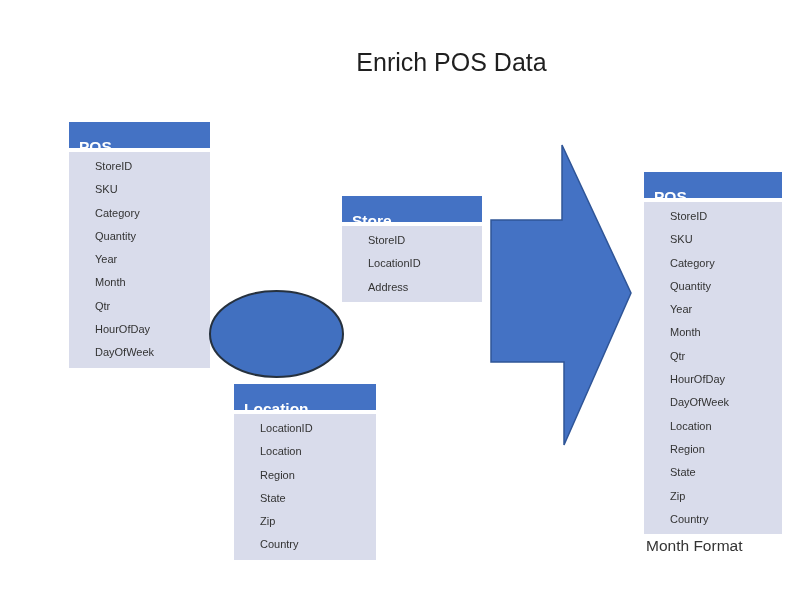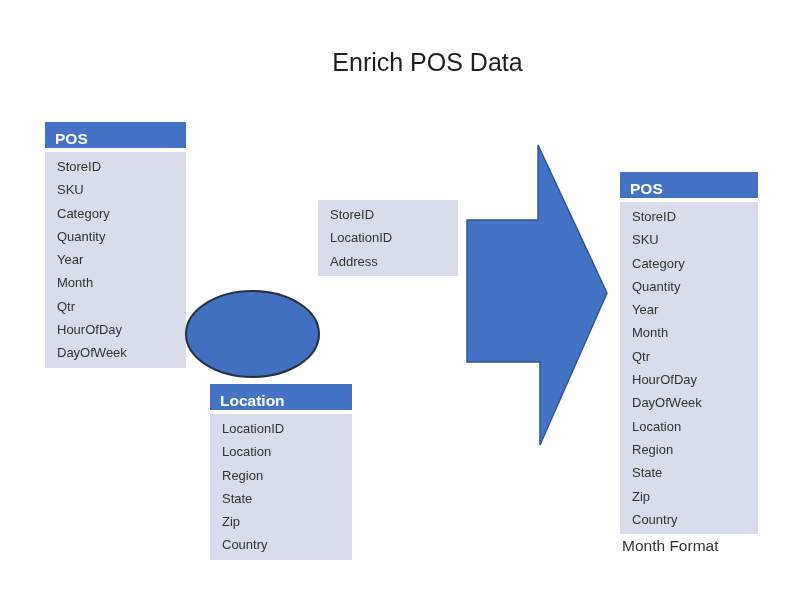--- a/index.html
+++ b/index.html
@@ -2,42 +2,42 @@
 <html style="--color-canvas: #FFFFFF; --color-header-blue: #4472C4; --color-header-text: #FFFFFF; --color-body-fill: #D9DCEB; --color-field-text: #333333; --color-title-text: #1F1F1F; --color-arrow-fill: #4472C4; --color-arrow-border: #2F5597; --color-ellipse-fill: #4170C0; --color-ellipse-border: #26313E;"><head>
 <meta charset="utf-8">
 <style>
   html, body { margin: 0; padding: 0; }
   body {
     width: 810px; height: 592px;
     background: var(--color-canvas, #fff);
     font-family: "Liberation Sans", sans-serif;
     position: relative; overflow: hidden;
   }
-  .canvas { position: absolute; inset: 0; width: 722px; height: 592px; }
+  .canvas { position: absolute; inset: 0; width: 722px; height: 592px; margin-left: 24px; }
 
   .page-title {
     position: absolute; left: 100px; top: 46px; width: 655px;
     text-align: center; font-size: 25px; line-height: 32px;
     color: var(--color-title-text, #1f1f1f);
   }
 
   .dtable { position: absolute; }
   .dtable-header {
     background: var(--color-header-blue, #4472C4);
     color: var(--color-header-text, #fff);
     font-weight: 700; font-size: 15.5px;
-    height: 26px; line-height: 26px; padding: 4px 10px;
+    height: 26px; line-height: 26px; padding: 12px 10px;
     box-sizing: border-box;
   }
   .dtable-body {
     background: var(--color-body-fill, #D9DCEB);
     margin-top: 4px; padding: 3px 0;
   }
   .field-row {
-    font-size: 13px; line-height: 23.3px; padding: 0 12px;
+    font-size: 11px; line-height: 23.3px; padding: 0 26px;
     color: var(--color-field-text, #333);
     white-space: nowrap;
   }
 
   .svg-abs { position: absolute; display: block; }
   .arrow-shape polygon {
     fill: var(--color-arrow-fill, #4472C4);
     stroke: var(--color-arrow-border, #2F5597);
     stroke-width: 1.5;
   }
@@ -81,20 +81,23 @@
         <div class="field-row">Quantity</div>
         <div class="field-row">Year</div>
         <div class="field-row">Month</div>
         <div class="field-row">Qtr</div>
         <div class="field-row">HourOfDay</div>
         <div class="field-row">DayOfWeek</div>
       </div>
   </div>
 
   <div class="dtable t-store">
+    <div class="dtable-header">
+      <span>Store</span>
+    </div>
     <div class="dtable-body">
 
     <div class="field-row">StoreID</div>
         <div class="field-row">LocationID</div>
         <div class="field-row">Address</div>
       </div>
   </div>
 
   <div class="dtable t-location">
     <div class="dtable-header">

